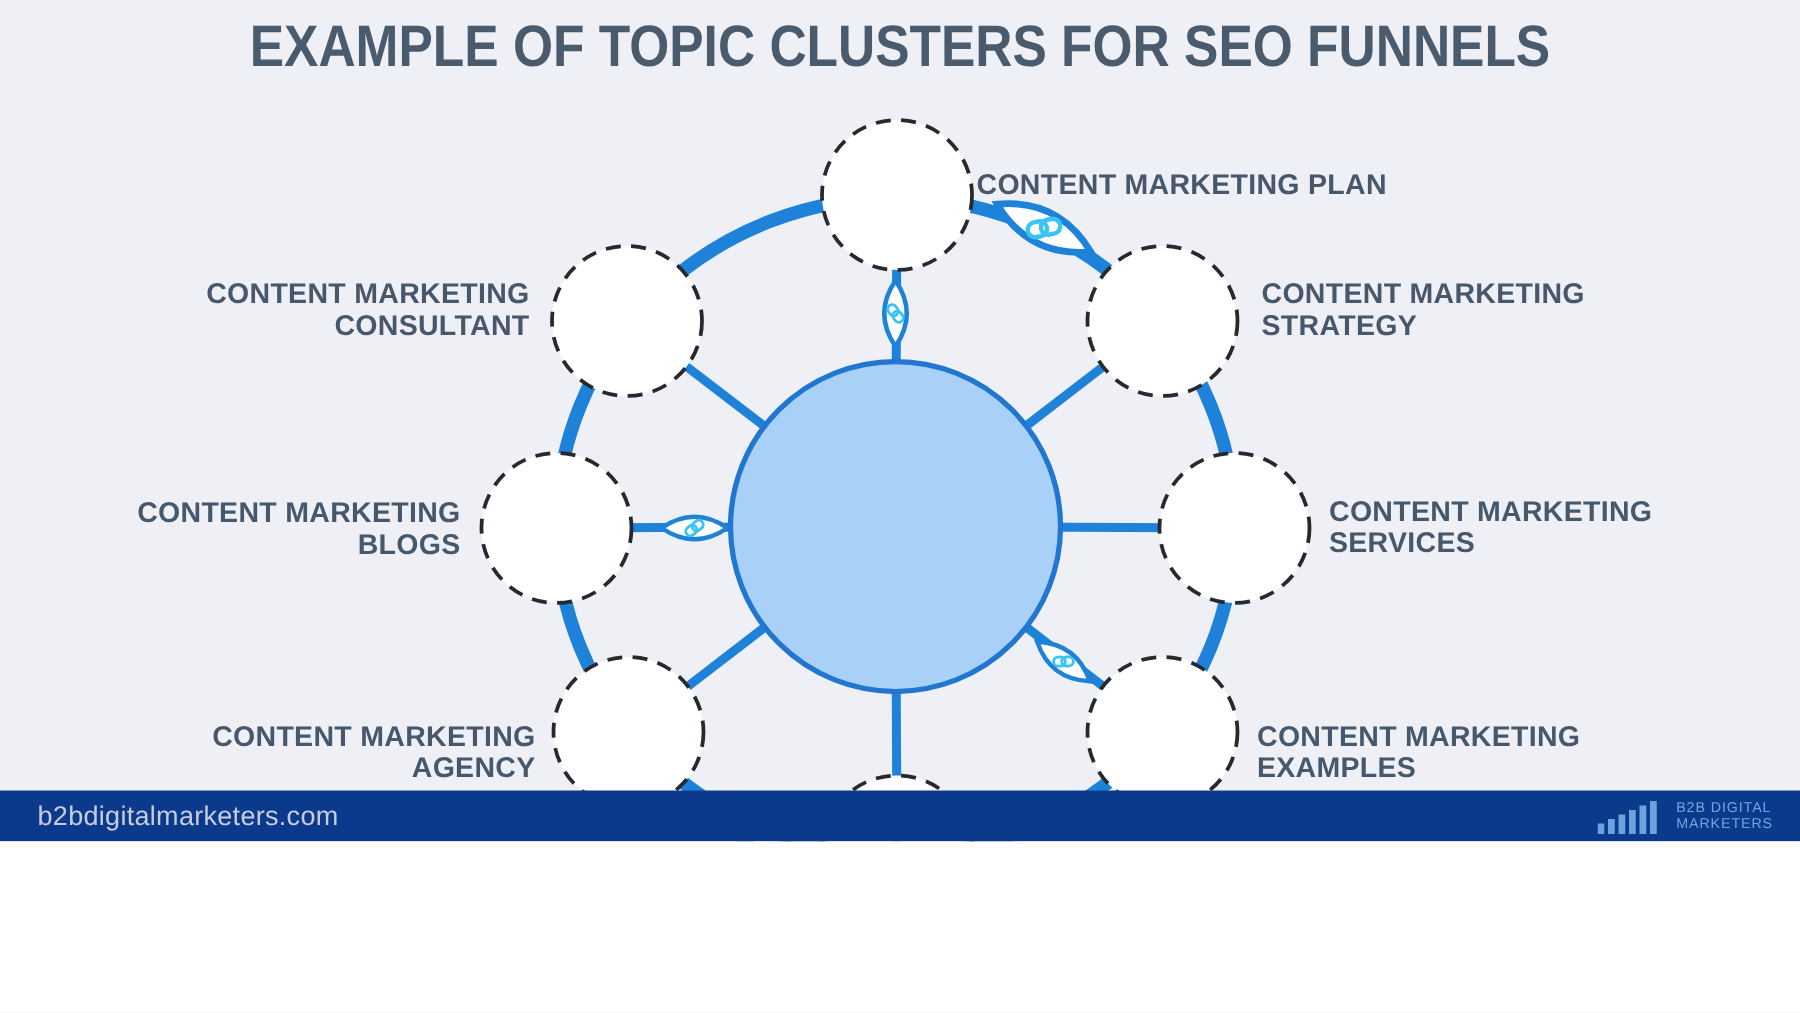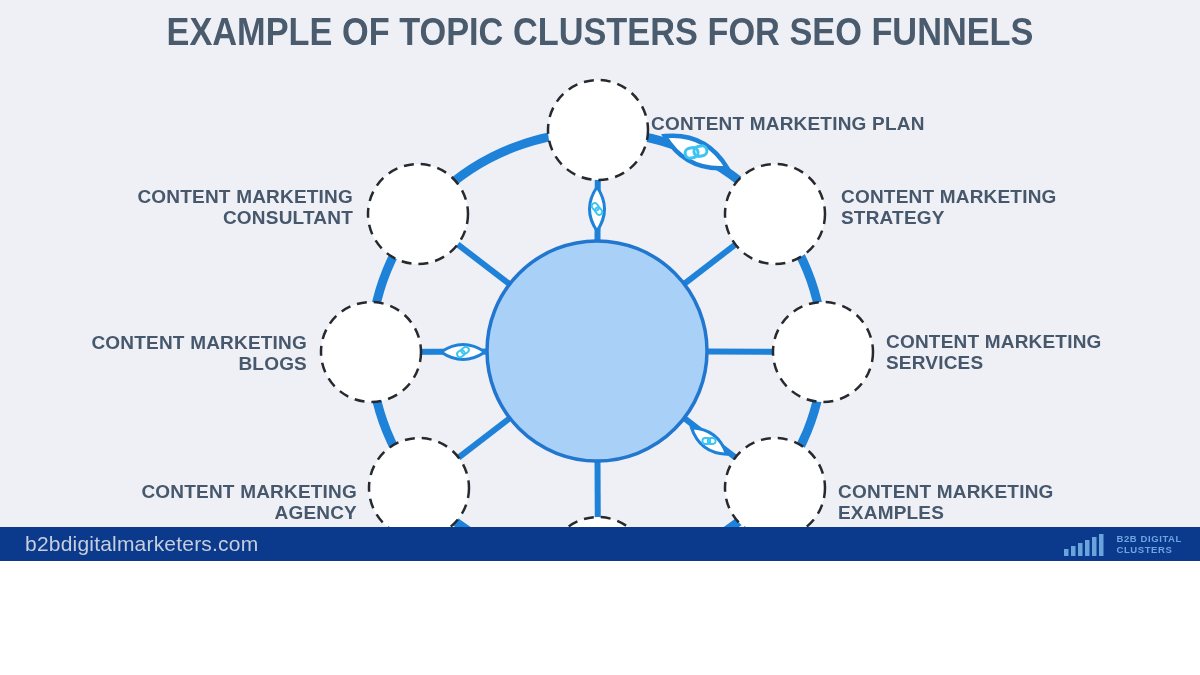--- a/index.html
+++ b/index.html
@@ -33,29 +33,29 @@
     position:absolute; left:447px; top:321px; width:300px;
     text-align:center; font-weight:bold; font-size:25px;
     line-height:30px; color:#5f6670; white-space:pre-line;
     letter-spacing:0.3px;
   }
   .footer {
     position:absolute; left:0; bottom:0; width:1200px; height:34px;
     background:#0b3a8d; display:flex; align-items:center;
   }
   .footer-site {
-    margin-left:25px; font-size:21px; color:#c6cedd; letter-spacing:0.2px;
+    margin-left:25px; font-size:18px; color:#c6cedd; letter-spacing:0.2px;
   }
   .footer-logo {
     position:absolute; right:18px; top:0; height:34px;
     display:flex; align-items:center; gap:6px;
   }
   .logo-text { display:flex; flex-direction:column; justify-content:center; }
   .logo-text span {
-    font-size:9.5px; font-weight:bold; color:#6ba6e2;
+    font-size:9.5px; font-weight:normal; color:#6ba6e2;
     letter-spacing:0.6px; line-height:11px;
   }
 </style>
 </head>
 <body>
 
 <div class="canvas">
 
   <div class="title">EXAMPLE OF TOPIC CLUSTERS FOR SEO FUNNELS</div>
 
@@ -151,18 +151,18 @@
           <rect x="0" y="17" width="4.5" height="7"></rect>
           <rect x="7" y="14" width="4.5" height="10"></rect>
           <rect x="14" y="11" width="4.5" height="13"></rect>
           <rect x="21" y="8" width="4.5" height="16"></rect>
           <rect x="28" y="5" width="4.5" height="19"></rect>
           <rect x="35" y="2" width="4.5" height="22"></rect>
         </g>
       </svg>
       <div class="logo-text">
         <span>B2B DIGITAL</span>
-        <span>CLUSTERS</span>
+        <span>MARKETERS</span>
       </div>
     </div>
   </div>
 
 </div>
 
 </body></html>

